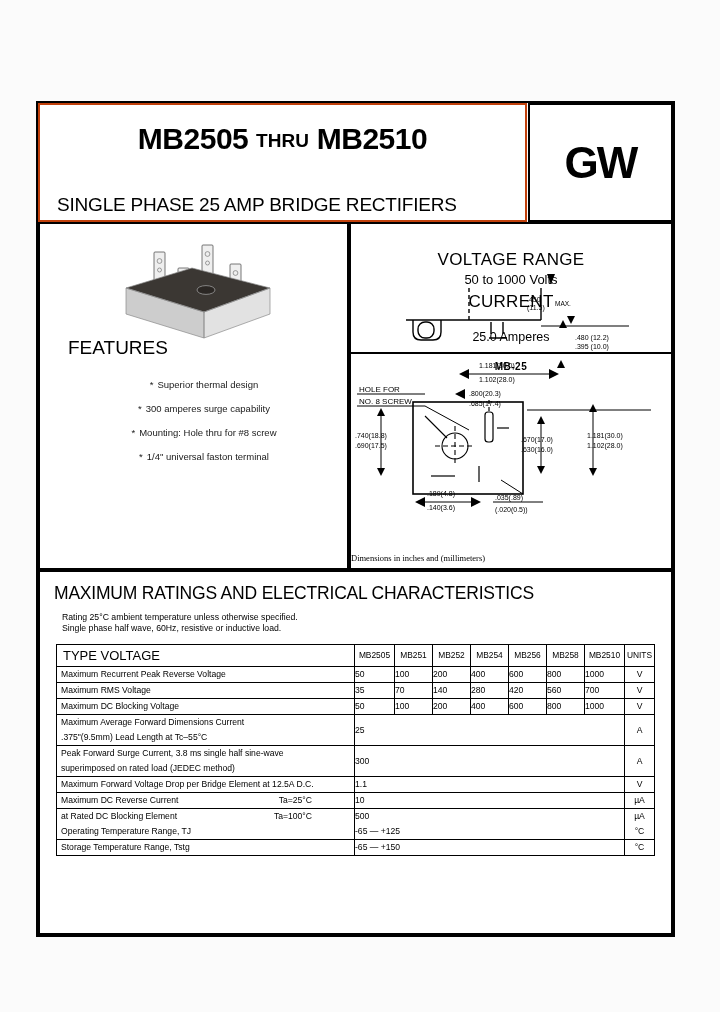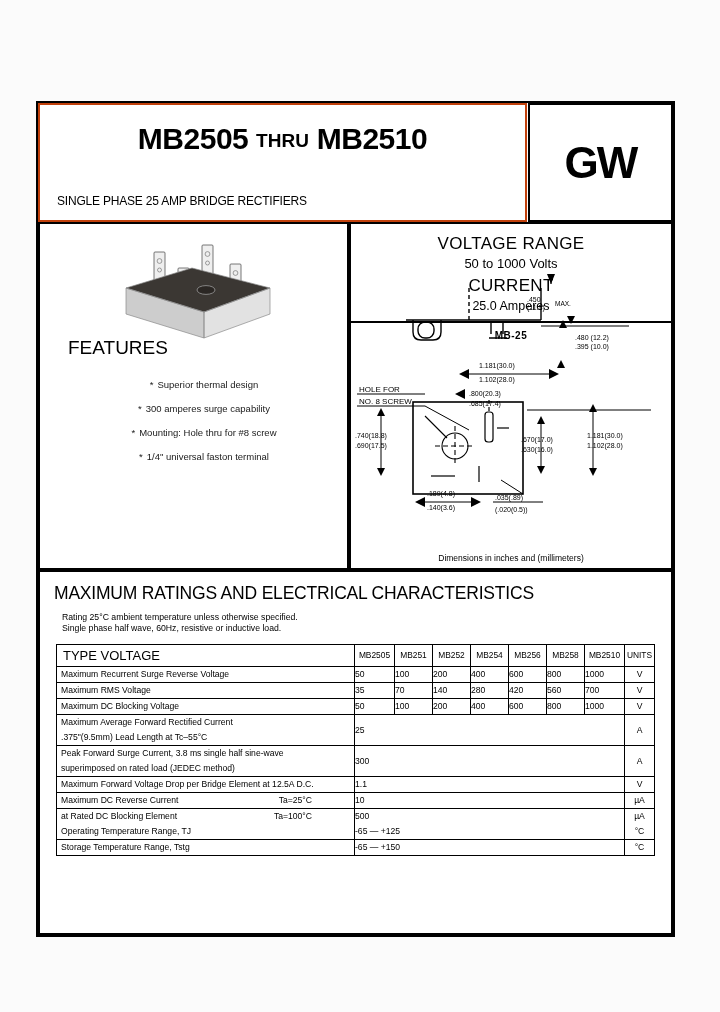--- a/index.html
+++ b/index.html
@@ -40,22 +40,22 @@
     white-space:nowrap;
   }
   .part-title .thru{
     font-size:19px;
     font-weight:bold;
     letter-spacing:0px;
     vertical-align:2px;
   }
   .subtitle{
     position:absolute;
-    left:17px;bottom:12px;
-    font-size:12px;
+    left:17px;bottom:4px;
+    font-size:19px;
     letter-spacing:-0.2px;
     white-space:nowrap;
     margin-top:16px;
   }
   .logo-box{
     position:absolute;right:0;top:0;
     width:145px;height:119px;
     border:2px solid #000;box-sizing:border-box;
     background:#fff;
     display:flex;align-items:center;justify-content:center;
@@ -77,28 +77,28 @@
     background:#fff;
   }
   .right-panel{
     position:absolute;left:311px;top:0;
     width:324px;height:348px;
     border:2px solid #000;box-sizing:border-box;
     background:#fff;
   }
   .vr-block{
     text-align:center;
-    padding-top:10px;
+    padding-top:26px;
     border-bottom:2px solid #000;
     padding-bottom:8px;
   }
   .vr-title{font-size:17px;letter-spacing:0.3px;}
   .vr-val{font-size:13px;margin-top:2px;}
   .cur-title{font-size:17px;margin-top:5px;letter-spacing:0.3px;}
-  .cur-val{font-size:12.5px;margin-top:3px;}
+  .cur-val{font-size:12.5px;margin-top:18px;}
   .pkg-label{
     text-align:center;font-size:10px;font-weight:bold;
     margin-top:7px;letter-spacing:0.5px;
   }
   
   .pkg-art{
     position:absolute;left:78px;top:16px;
     width:160px;height:105px;
   }
   .features-h{
@@ -117,21 +117,21 @@
     white-space:nowrap;
   }
   .feat-item .star{margin-right:4px;}
   
   .mech{
     position:absolute;left:0;top:46px;
     width:320px;height:255px;
   }
   .dim-note{
     position:absolute;bottom:5px;left:0;width:100%;
-    text-align:center;font-size:8.5px;
+    text-align:left;font-size:8.5px;font-family:Liberation Serif, serif;
   }
   
   .ratings{
     position:absolute;left:0;top:467px;
     width:100%;height:365px;
     border:2px solid #000;box-sizing:border-box;
     background:#fff;
   }
   .rat-title{
     font-size:17.5px;
@@ -384,21 +384,21 @@
           <td>MB252</td>
           <td>MB254</td>
           <td>MB256</td>
           <td>MB258</td>
           <td>MB2510</td>
           <td>UNITS</td>
         </tr>
       </thead>
       <tbody>
         <tr>
-          <td class="c-desc">Maximum Recurrent Surge Reverse Voltage</td>
+          <td class="c-desc">Maximum Recurrent Peak Reverse Voltage</td>
           <td class="c-val">50</td>
           <td class="c-val">100</td>
           <td class="c-val">200</td>
           <td class="c-val">400</td>
           <td class="c-val">600</td>
           <td class="c-val">800</td>
           <td class="c-val">1000</td>
           <td class="c-unit">V</td>
         </tr>
         <tr>
@@ -418,21 +418,21 @@
           <td class="c-val">100</td>
           <td class="c-val">200</td>
           <td class="c-val">400</td>
           <td class="c-val">600</td>
           <td class="c-val">800</td>
           <td class="c-val">1000</td>
           <td class="c-unit">V</td>
         </tr>
 
         <tr>
-          <td class="c-desc nb-bot">Maximum Average Forward Rectified Current</td>
+          <td class="c-desc nb-bot">Maximum Average Forward Dimensions Current</td>
           <td class="c-val nb-bot" colspan="7" rowspan="2">25</td>
           <td class="c-unit nb-bot" rowspan="2">A</td>
         </tr>
         <tr>
           <td class="c-desc nb-top tall">.375"(9.5mm) Lead Length at Tc–55°C</td>
         </tr>
 
         <tr>
           <td class="c-desc nb-bot">Peak Forward Surge Current, 3.8 ms single half sine-wave</td>
           <td class="c-val nb-bot" colspan="7" rowspan="2">300</td>

